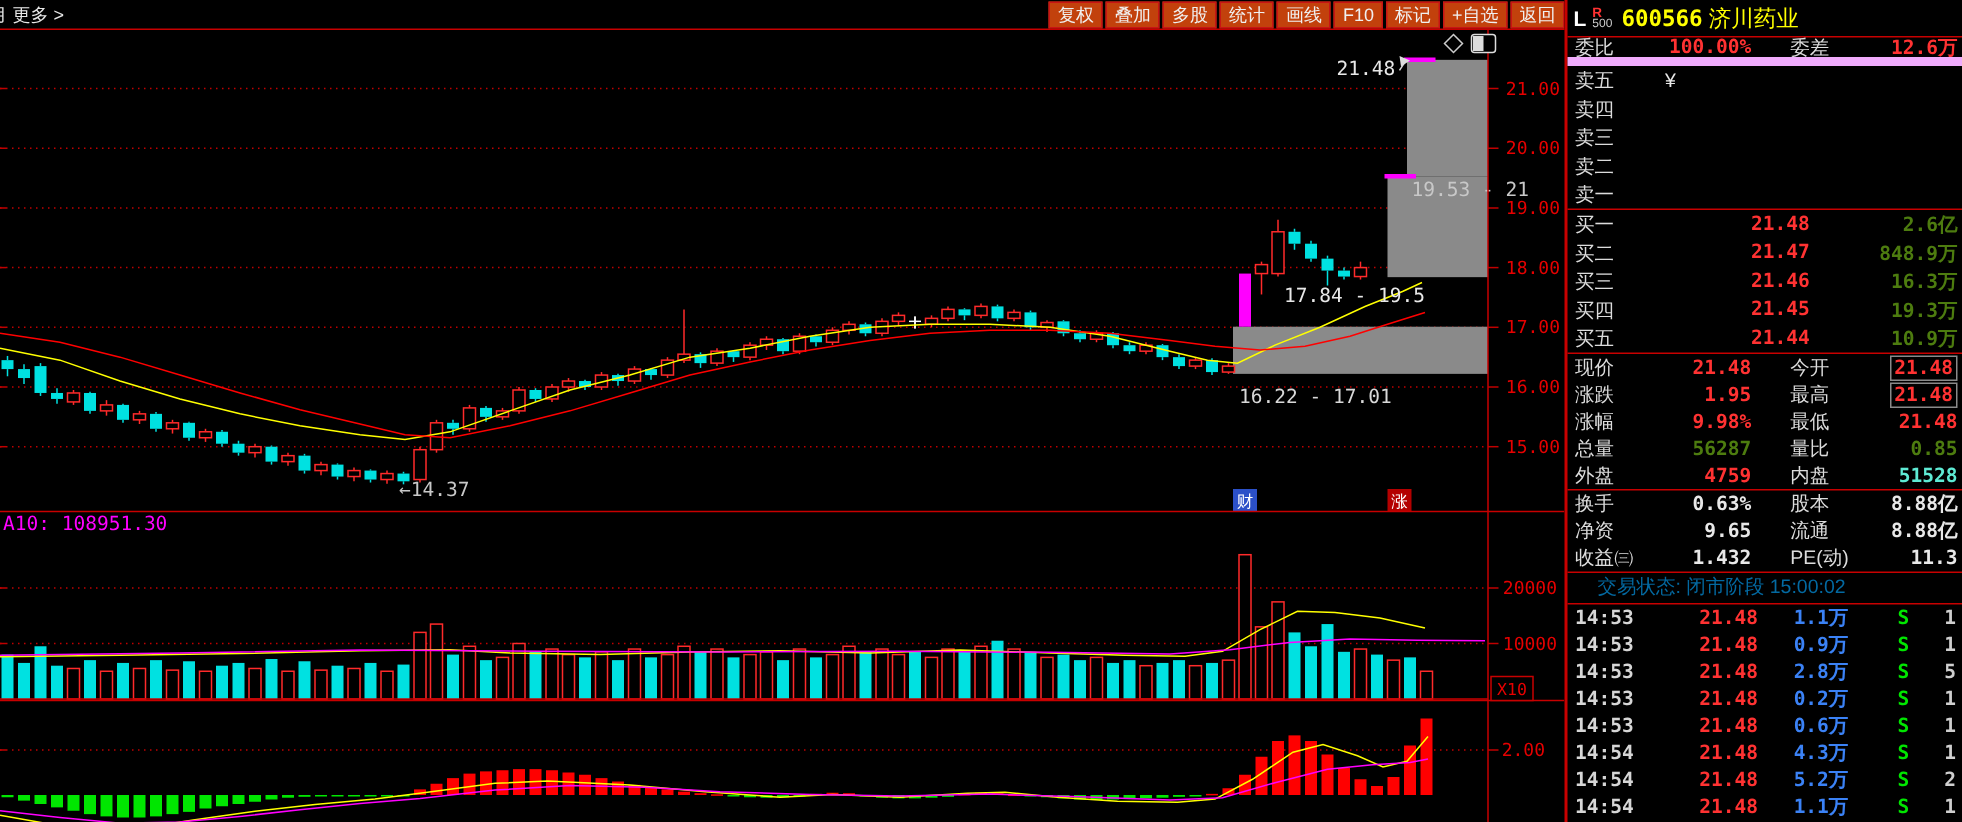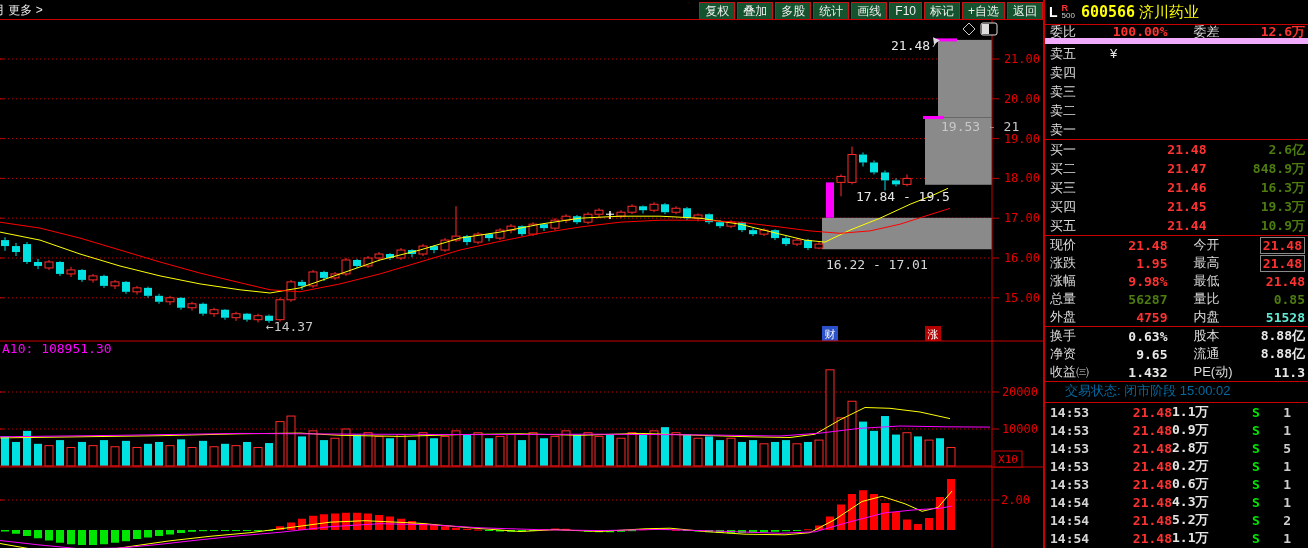--- a/index.html
+++ b/index.html
@@ -3,21 +3,21 @@
 <meta charset="utf-8">
 <style>
   *{box-sizing:border-box;margin:0;padding:0}
   html,body{width:1308px;height:548px;background:#000;overflow:hidden;
     font-family:"Liberation Sans",sans-serif;position:relative}
   .num{font-family:"DejaVu Sans Mono",monospace;font-weight:bold}
   
   #toolbar{position:absolute;left:0;top:0;width:1045px;height:20px;display:flex;align-items:center;background:#000}
   #toolbar .left{color:#e8e8e8;font-size:12px;margin-left:-7px;white-space:nowrap}
   #toolbar .sp{flex:1}
-  .tbtn{color:#f0f0f0;font-size:12px;border:1px solid #c81414;background:#14532d;
+  .tbtn{color:#f0f0f0;font-size:12px;border:1px solid #c81414;background:#c2410c;
     padding:1px 5px;margin-right:2px;line-height:14px;cursor:default;white-space:nowrap}
   #tbline{position:absolute;left:0;top:19px;width:1045px;height:1px;background:#c80000}
   
   #chart-wrap{position:absolute;left:0;top:20px;width:1043px;height:528px}
   svg text{font-family:"DejaVu Sans Mono",monospace}
   
   #panel{position:absolute;left:1043px;top:0;width:265px;height:548px;background:#000;
     border-left:2px solid #c80000;color:#e8e8e8;font-size:13px}
   .sep{height:1px;background:#c80000}
   #phead{height:24px;display:flex;align-items:center;padding-left:4px;gap:4px}
@@ -30,24 +30,24 @@
   .prow{display:flex;align-items:center;height:19px;padding:0 3px 0 5px}
   .prow .lab{width:58px;color:#dcdcdc;white-space:nowrap}
   .prow .v1{flex:1;text-align:right}
   .prow .lab2{width:52px;margin-left:26px;color:#dcdcdc;white-space:nowrap}
   .prow .v2{flex:1;text-align:right}
   .srow{height:18px}
   .v-red{color:#ff3232}.v-yellow{color:#4d7c0f}.v-green{color:#5eead4}.v-white{color:#e8e8e8}
   .boxed{border:1px solid #8a8a8a;padding:0 2px}
   #weibi-row{height:19px;border-bottom:6px solid #f0abfc}
   #status-row{height:20px;display:flex;align-items:flex-start;padding-left:20px;color:#0369a1}
-  .trow{display:flex;align-items:center;height:18px;padding:0 17px 0 5px}
+  .trow{display:flex;align-items:center;height:18px;padding:0 4px 0 5px}
   .trow .tt{width:44px;color:#d6d6d6}
   .trow .tp{width:78px;text-align:right;color:#ff3232}
-  .trow .tv{flex:1;text-align:left;color:#e5e5e5}
+  .trow .tv{flex:1;text-align:center;color:#3b82f6}
   .trow .ts{width:26px;text-align:center;color:#00e600;font-weight:bold}
   .trow .tn{width:22px;text-align:right;color:#cfcfcf}
 </style>
 </head>
 <body>
 
 <div id="toolbar">
   <span class="left">月 更多 &gt;</span>
   <span class="sp"></span>
   <span id="toolbar-buttons"><span class="tbtn">复权</span><span class="tbtn">叠加</span><span class="tbtn">多股</span><span class="tbtn">统计</span><span class="tbtn">画线</span><span class="tbtn">F10</span><span class="tbtn">标记</span><span class="tbtn">+自选</span><span class="tbtn">返回</span></span>

